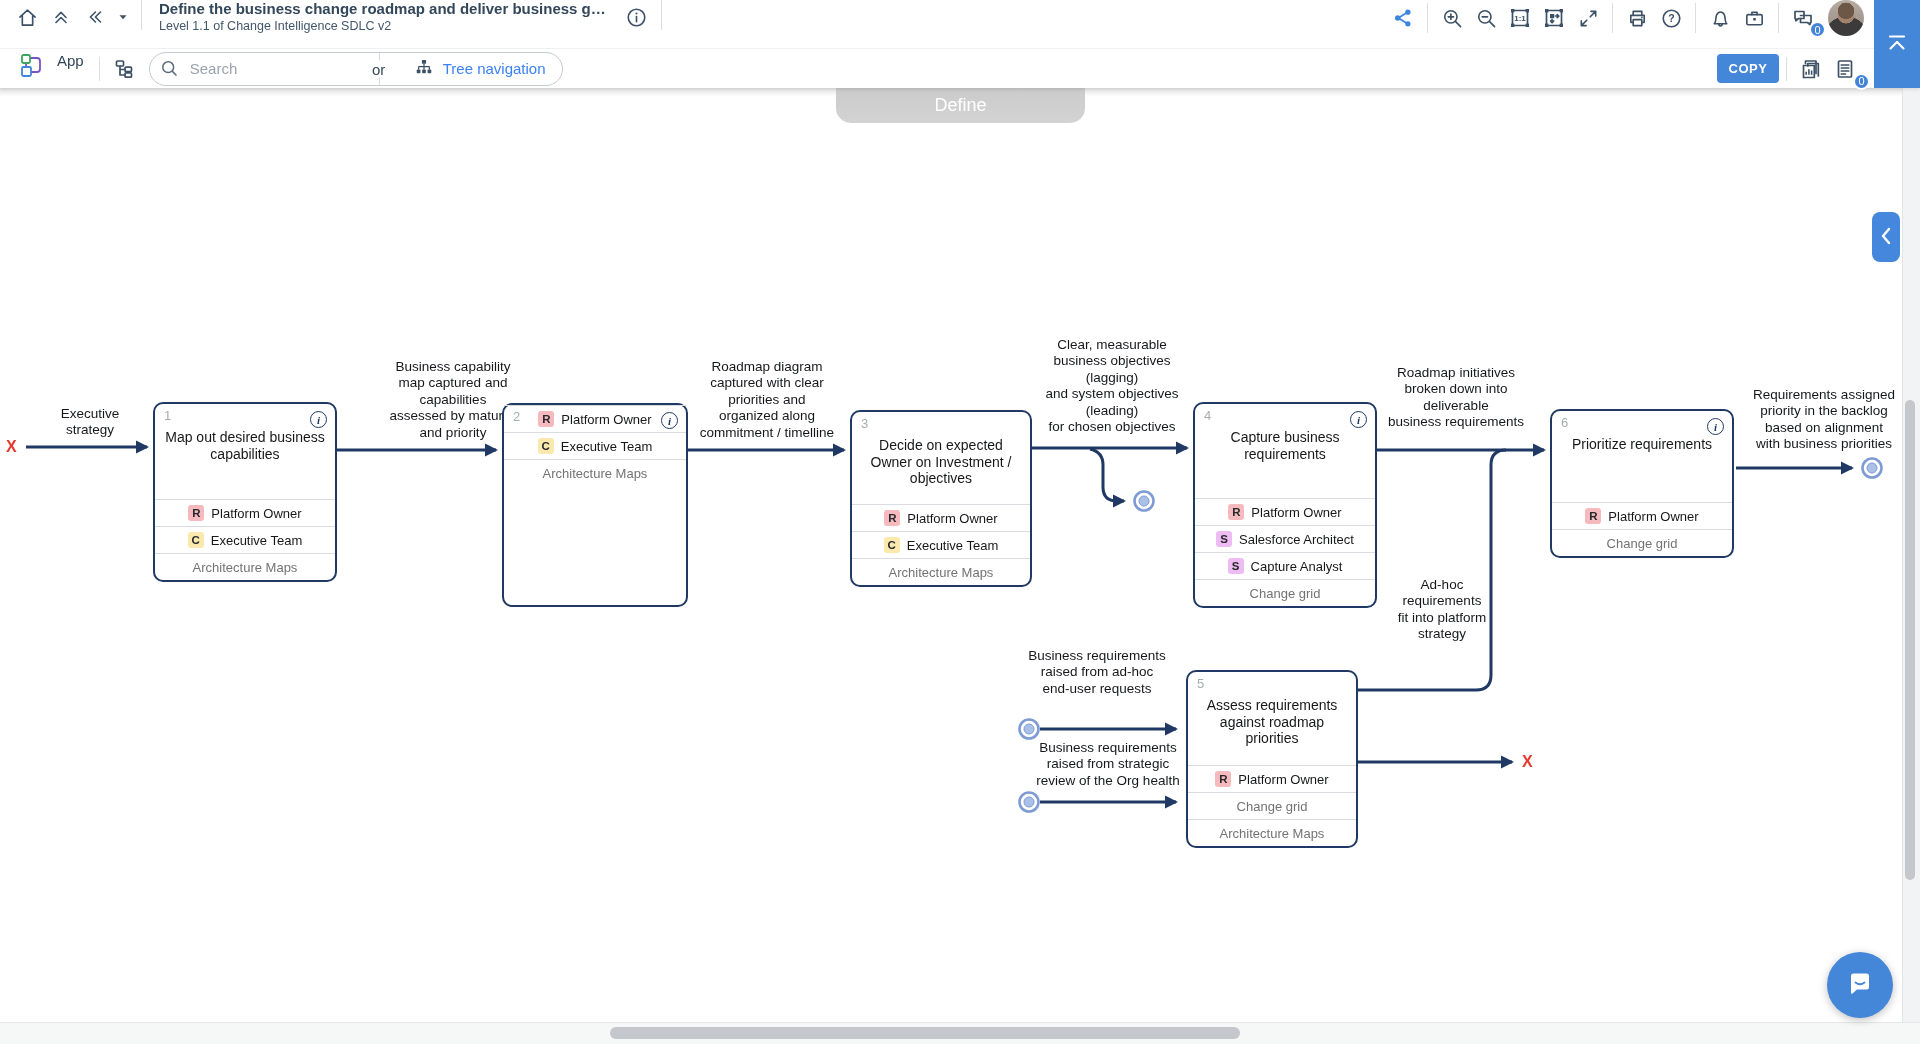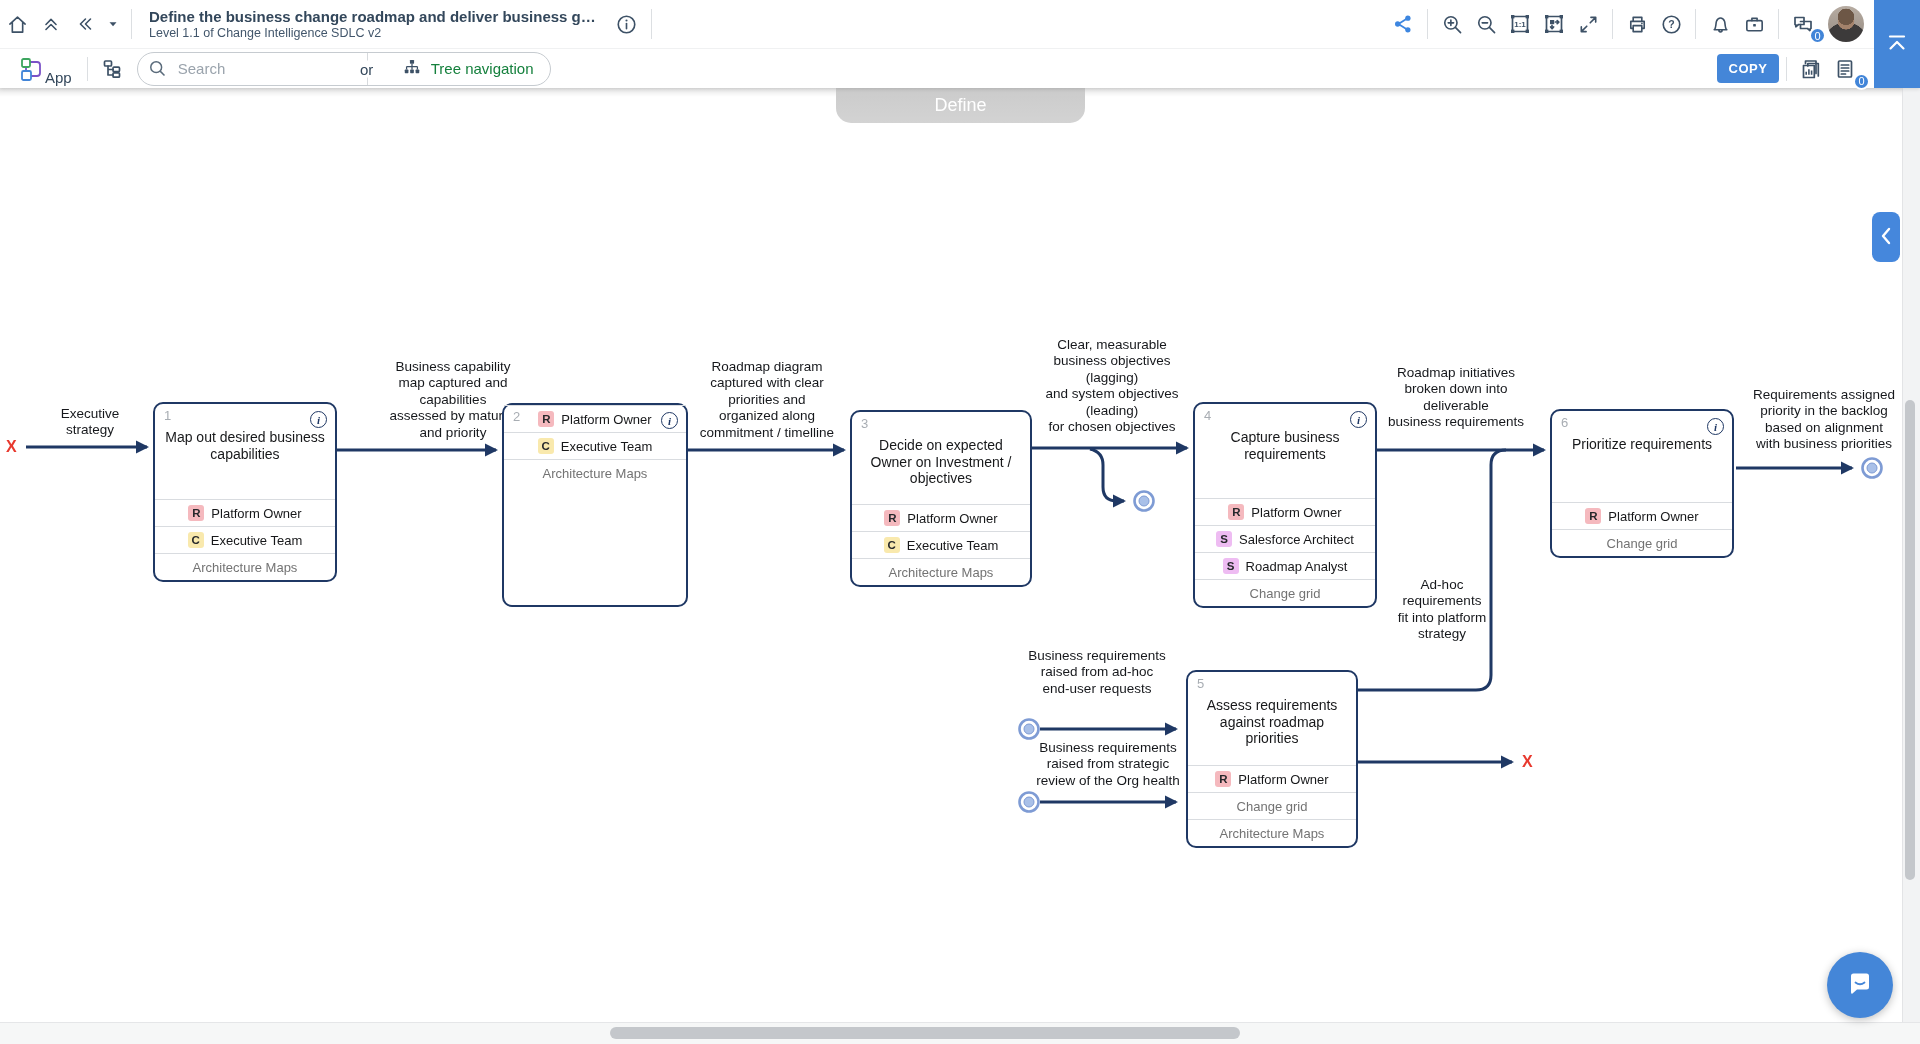--- a/index.html
+++ b/index.html
@@ -1,21 +1,21 @@
 <!DOCTYPE html>
 <html><head>
 <meta charset="utf-8">
 <style>
   * { box-sizing: border-box; margin: 0; padding: 0; }
   html,body { width:1920px; height:1044px; overflow:hidden; background:#fff;
     font-family:"Liberation Sans", sans-serif; }
 
   
   .topbar { position:relative; z-index:10; background:#fff; box-shadow:0 1px 4px rgba(0,0,0,.14); }
-  .row1 { height:48px; display:flex; align-items:center; }
+  .row1 { height:48px; display:flex; align-items:flex-start; padding-left:10px; }
   .row2 { height:40px; display:flex; align-items:center; padding-left:10px; border-top:1px solid #f0f1f2; }
   .icon-btn { width:34px; height:34px; display:flex; align-items:center; justify-content:center;
     background:none; border:none; cursor:pointer; flex:none; }
   .icon-btn svg { display:block; }
   .ico { stroke:#3d5166; fill:none; stroke-width:1.7; stroke-linecap:round; stroke-linejoin:round; }
   .vdiv { width:1px; height:30px; background:#dcdfe2; margin:0 7px; flex:none; }
   .vdiv.sm { height:24px; }
   .title-wrap { margin-left:10px; }
   .doc-title { font-size:15px; font-weight:700; color:#33475b; line-height:1.25; }
   .doc-subtitle { font-size:12.5px; color:#42566b; }
@@ -27,34 +27,34 @@
   .chat-wrap .badge-blue { right:-6px; bottom:-3px; }
   .avatar { width:36px; height:36px; border-radius:50%; margin-left:8px; flex:none; cursor:pointer; border:none;
     background:
       radial-gradient(circle at 50% 30%, #6d5746 0 26%, transparent 27%),
       radial-gradient(circle at 50% 42%, #a3826b 0 30%, transparent 31%),
       radial-gradient(circle at 50% 108%, #3c3a3a 0 52%, transparent 53%),
       linear-gradient(180deg,#b7aca2,#948a81); }
   .corner-btn { position:absolute; top:0; right:0; width:46px; height:88px; background:#4486d8;
     border:none; cursor:pointer; display:flex; align-items:center; justify-content:center; }
 
-  .app-btn { display:flex; align-items:flex-end; gap:0; background:none; border:none; cursor:pointer;
+  .app-btn { display:flex; align-items:flex-start; gap:12px; background:none; border:none; cursor:pointer;
     padding:0 8px; height:34px; }
   .app-label { font-size:15px; color:#33475b; }
   .search-wrap { height:34px; width:414px; border:1.5px solid #c6cbd0; border-radius:17px;
     display:flex; align-items:center; margin-left:8px; position:relative; background:#fff; }
   .search-wrap input { border:none; outline:none; flex:0 0 150px; font-size:15px; color:#33475b;
     font-family:"Liberation Sans",sans-serif; background:transparent; }
   .search-wrap input::placeholder { color:#9aa3ac; }
   .or-sep { position:absolute; left:229px; top:0; bottom:0; width:1px; background:#d7dadd; }
   .or-label { position:absolute; left:229px; top:50%; transform:translate(-50%,-50%); background:#fff;
     padding:0 7px; font-size:15px; color:#33475b; }
   .treenav-zone { position:absolute; left:238px; right:0; top:0; bottom:0; display:flex;
     align-items:center; gap:9px; padding-left:26px; cursor:pointer; }
-  .treenav-label { font-size:15px; color:#15803d; white-space:nowrap; }
+  .treenav-label { font-size:15px; color:#3b82f6; white-space:nowrap; }
   .r2-right { margin-left:auto; display:flex; align-items:center; margin-right:58px; }
   .copy-btn { width:62px; height:29px; background:#4486d8; color:#fff; border:none; border-radius:4px;
     font-size:13px; font-weight:700; letter-spacing:.5px; cursor:pointer; font-family:"Liberation Sans",sans-serif; }
   .report-wrap { position:relative; }
   .report-wrap .badge-blue { right:-8px; bottom:-4px; }
 
   
   .canvas { position:absolute; left:0; top:88px; width:1920px; height:956px; background:#fff; overflow:hidden; }
   .canvas-shade { position:absolute; left:0; top:0; width:1920px; height:9px;
     background:linear-gradient(rgba(0,0,0,.10), transparent); pointer-events:none; }
@@ -473,21 +473,21 @@
     <div class="prow">
       <span class="pbadge badge-r">R</span>
       <span>Platform Owner</span>
     </div>
     <div class="prow">
       <span class="pbadge badge-s">S</span>
       <span>Salesforce Architect</span>
     </div>
     <div class="prow">
       <span class="pbadge badge-s">S</span>
-      <span>Roadmap Analyst</span>
+      <span>Capture Analyst</span>
     </div>
     <div class="prow">
       <span class="plink">Change grid</span>
     </div>
   </div>
 
   <div class="pnode" style="left:1186px;top:582px;width:172px;height:178px">
     <span class="pnode-num">5</span>
     <div class="pnode-body">
         <div class="pnode-title">Assess requirements against roadmap priorities</div>

